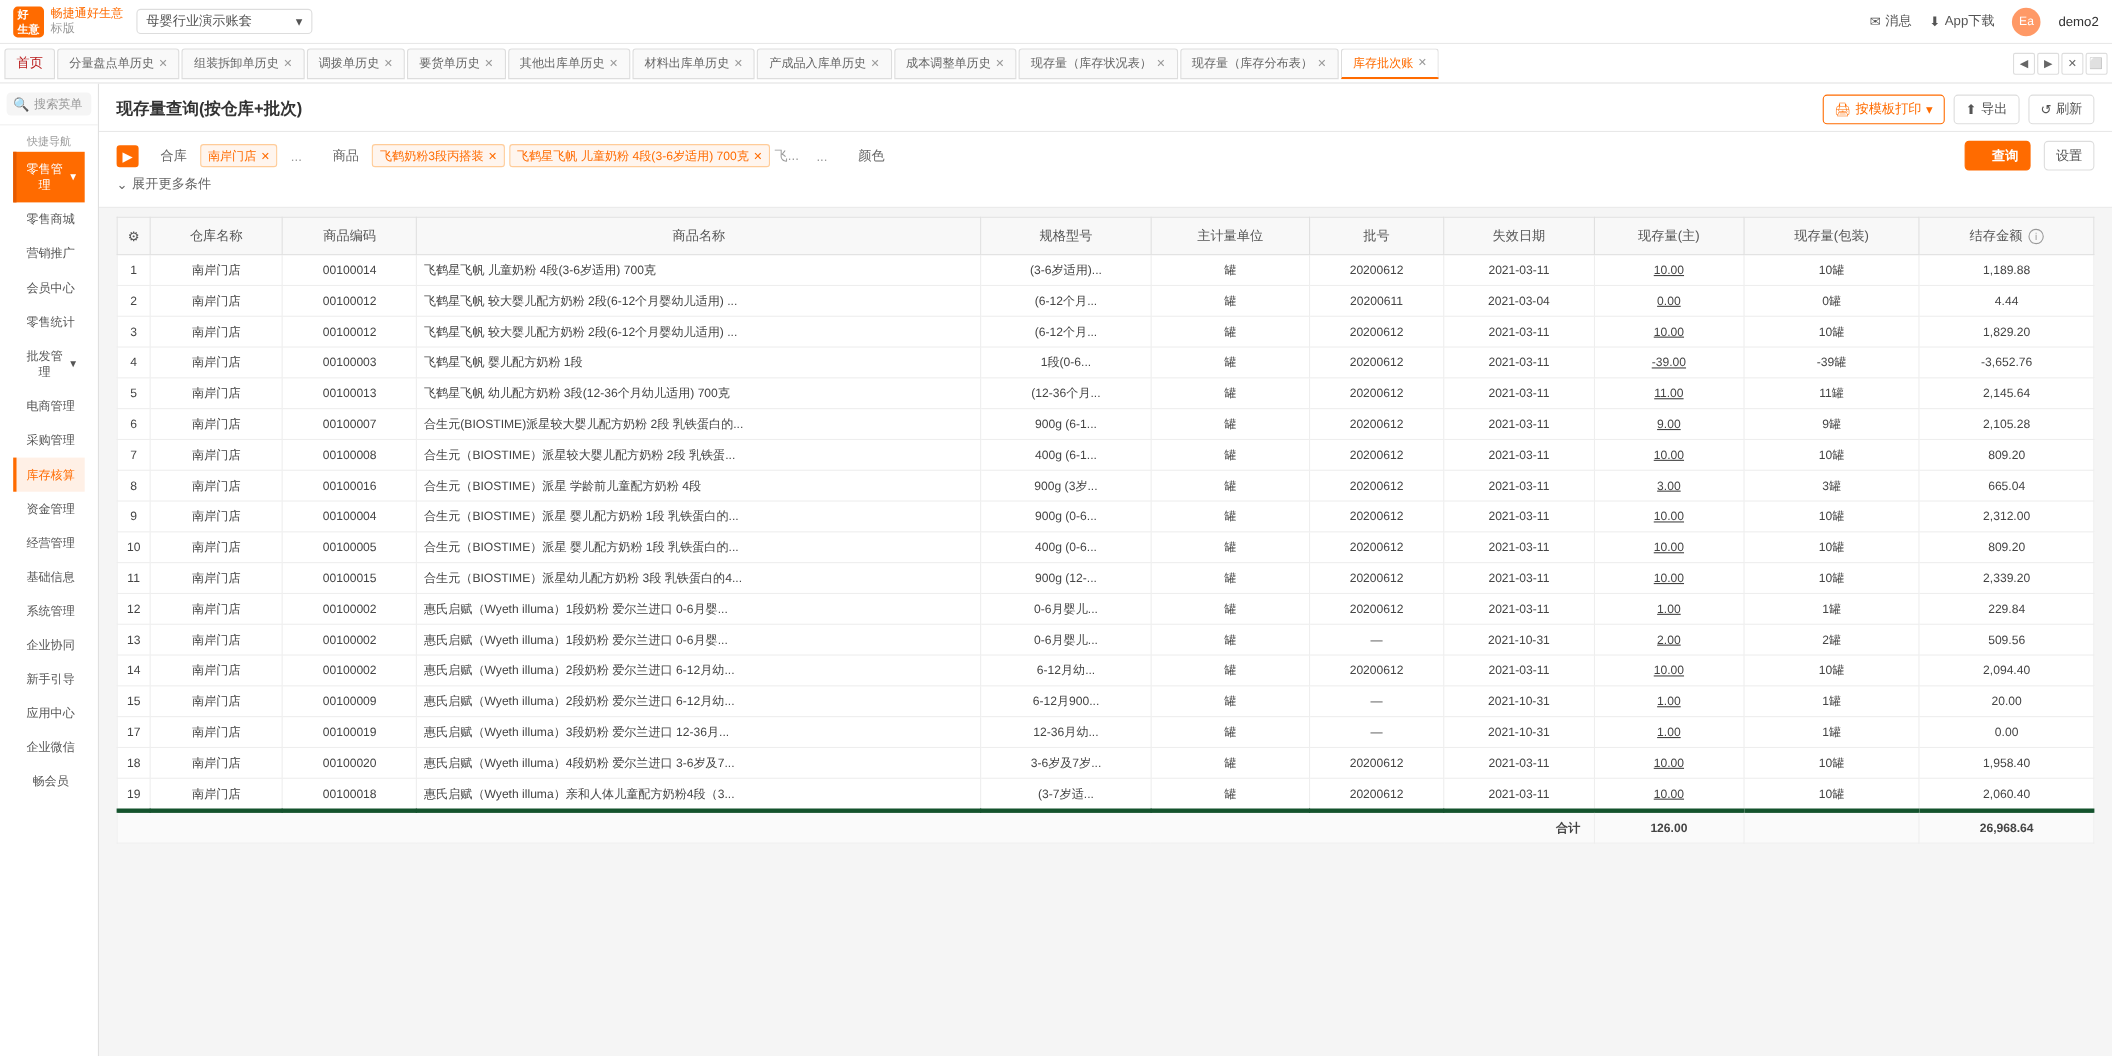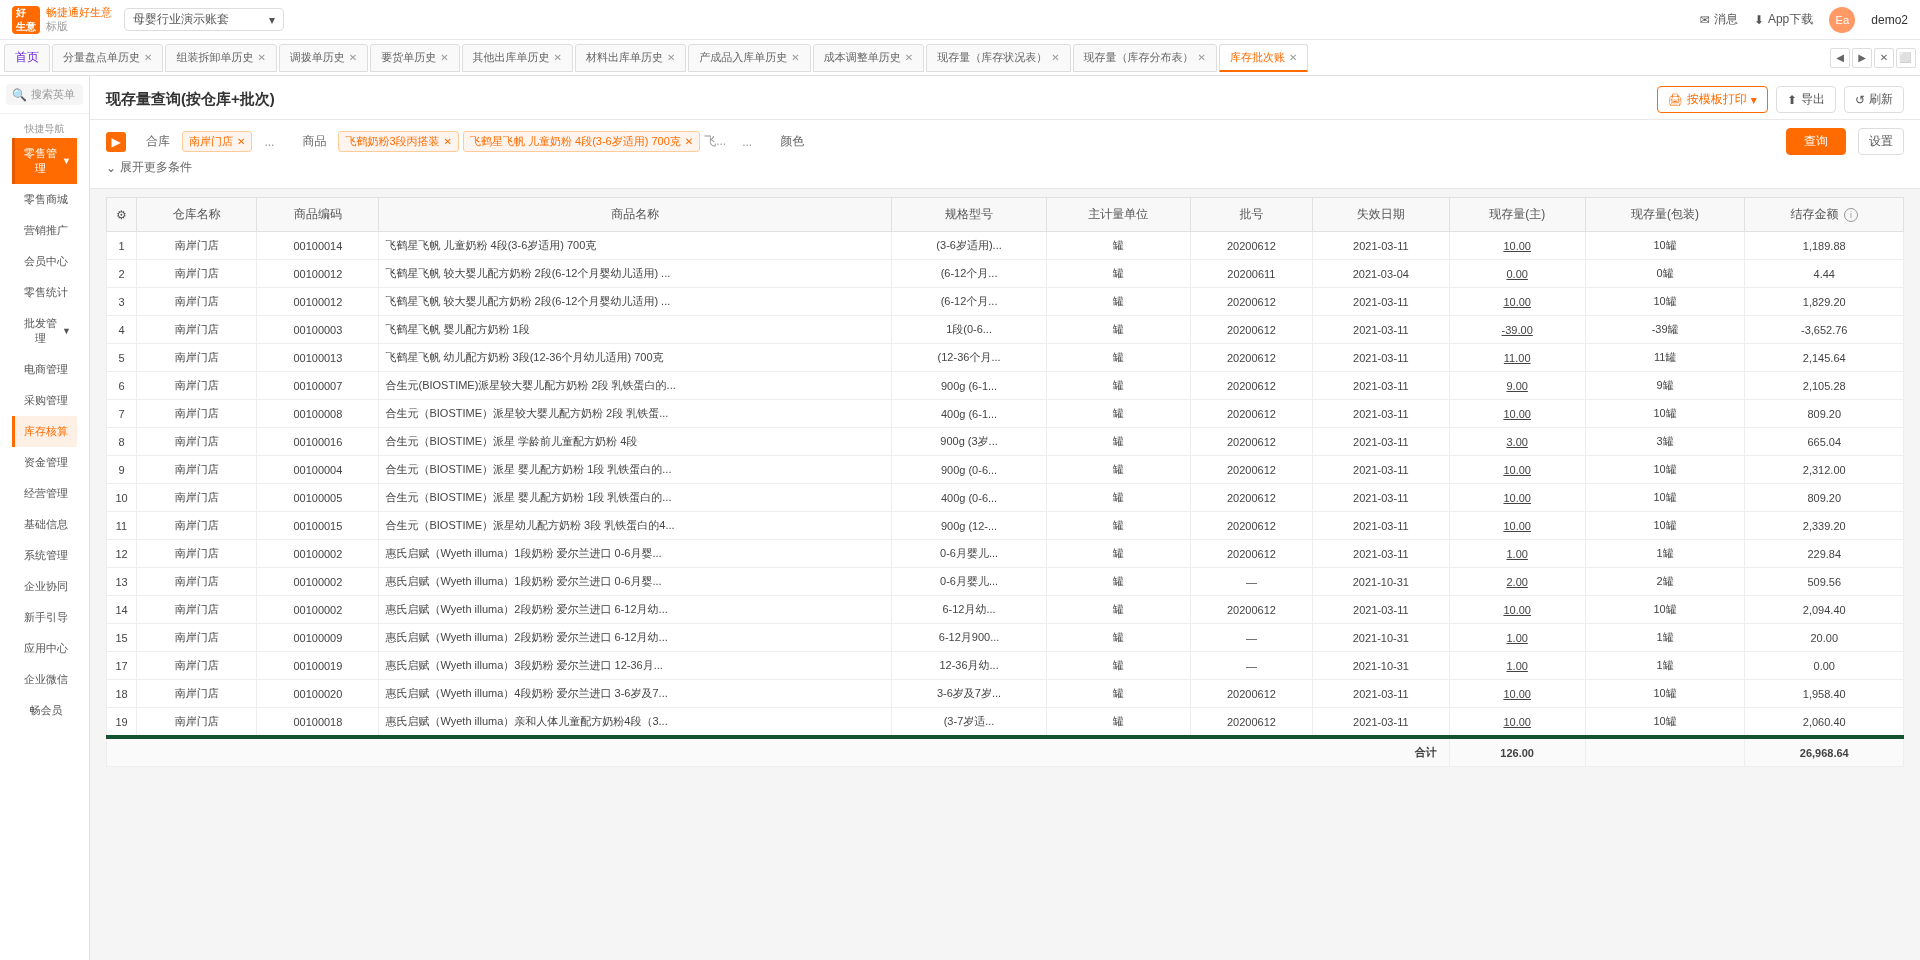--- a/index.html
+++ b/index.html
@@ -13,21 +13,21 @@
     .company-selector { display: flex; align-items: center; gap: 4px; border: 1px solid #ddd; border-radius: 4px; padding: 2px 8px; cursor: pointer; font-size: 12px; color: #555; min-width: 160px; }
     .top-bar-right { margin-left: auto; display: flex; align-items: center; gap: 16px; }
     .top-action { display: flex; align-items: center; gap: 4px; color: #555; cursor: pointer; font-size: 12px; }
     .avatar { width: 26px; height: 26px; border-radius: 50%; background: #ff9966; display: flex; align-items: center; justify-content: center; color: #fff; font-size: 11px; }
 
     
     .tab-bar { display: flex; align-items: center; height: 36px; background: #fff; border-bottom: 1px solid #e0e0e0; padding: 0 4px; overflow: hidden; }
     .tab-item { display: flex; align-items: center; height: 28px; padding: 0 10px; border: 1px solid #ddd; border-radius: 3px 3px 0 0; margin-right: 2px; font-size: 11px; color: #666; cursor: pointer; white-space: nowrap; background: #f9f9f9; gap: 4px; }
     .tab-item.active { background: #fff; border-bottom: 2px solid #ff6b00; color: #ff6b00; font-weight: 500; }
     .tab-item .close-btn { color: #999; font-size: 10px; cursor: pointer; }
-    .tab-home { color: #6d28d9; font-size: 12px; padding: 0 10px; cursor: pointer; }
+    .tab-home { color: #b91c1c; font-size: 12px; padding: 0 10px; cursor: pointer; }
     .tab-nav-arrows { display: flex; align-items: center; gap: 2px; margin-left: auto; }
     .tab-nav-btn { width: 20px; height: 20px; display: flex; align-items: center; justify-content: center; cursor: pointer; color: #666; font-size: 10px; border: 1px solid #ddd; border-radius: 2px; }
 
     
     .main-layout { display: flex; height: calc(100vh - 76px); }
 
     
     .sidebar { width: 90px; background: #fff; border-right: 1px solid #e0e0e0; display: flex; flex-direction: column; overflow-y: auto; }
     .sidebar-search { padding: 8px 6px; border-bottom: 1px solid #f0f0f0; }
     .sidebar-search-box { display: flex; align-items: center; background: #f5f5f5; border-radius: 4px; padding: 3px 6px; gap: 4px; cursor: pointer; }
@@ -241,21 +241,21 @@
           </div>
           <div class="filter-tag">
             <span>飞鹤星飞帆 儿童奶粉 4段(3-6岁适用) 700克</span>
             <span class="remove">✕</span>
           </div>
           <span class="tag-ellipsis">飞...</span>
         </div>
         <span class="tag-ellipsis" style="margin-left:4px">...</span>
         <span class="filter-label" style="margin-left:16px">颜色</span>
         <span style="flex:1"></span>
-        <div class="btn btn-primary" style="min-width:60px;justify-content:center;">
+        <div class="btn btn-primary" style="min-width:60px;justify-content:flex-end;font-weight:bold;">
           <span>查询</span>
         </div>
         <div class="btn">
           <span>设置</span>
         </div>
       </div>
       <div class="filter-expand-btn">
         <span>⌄</span>
         <span>展开更多条件</span>
       </div>

